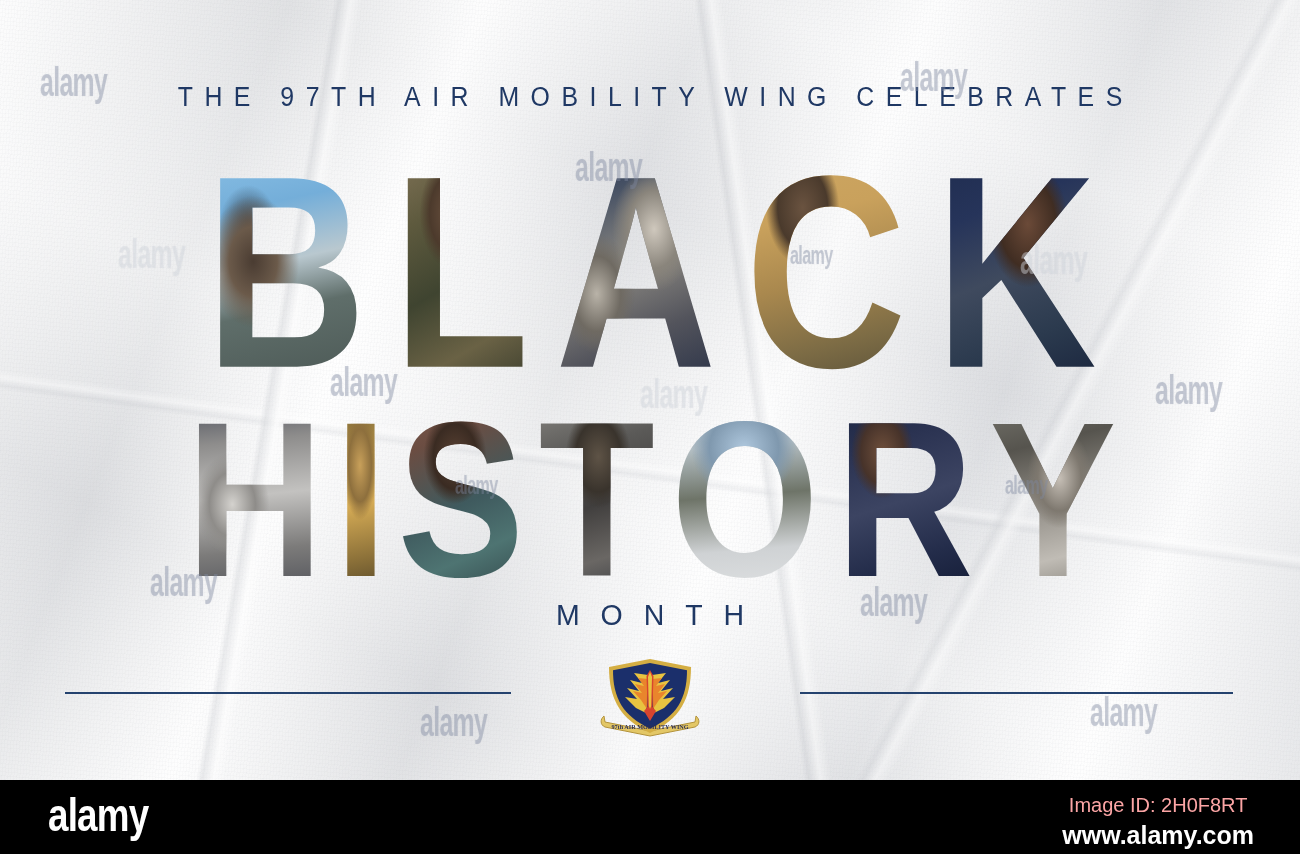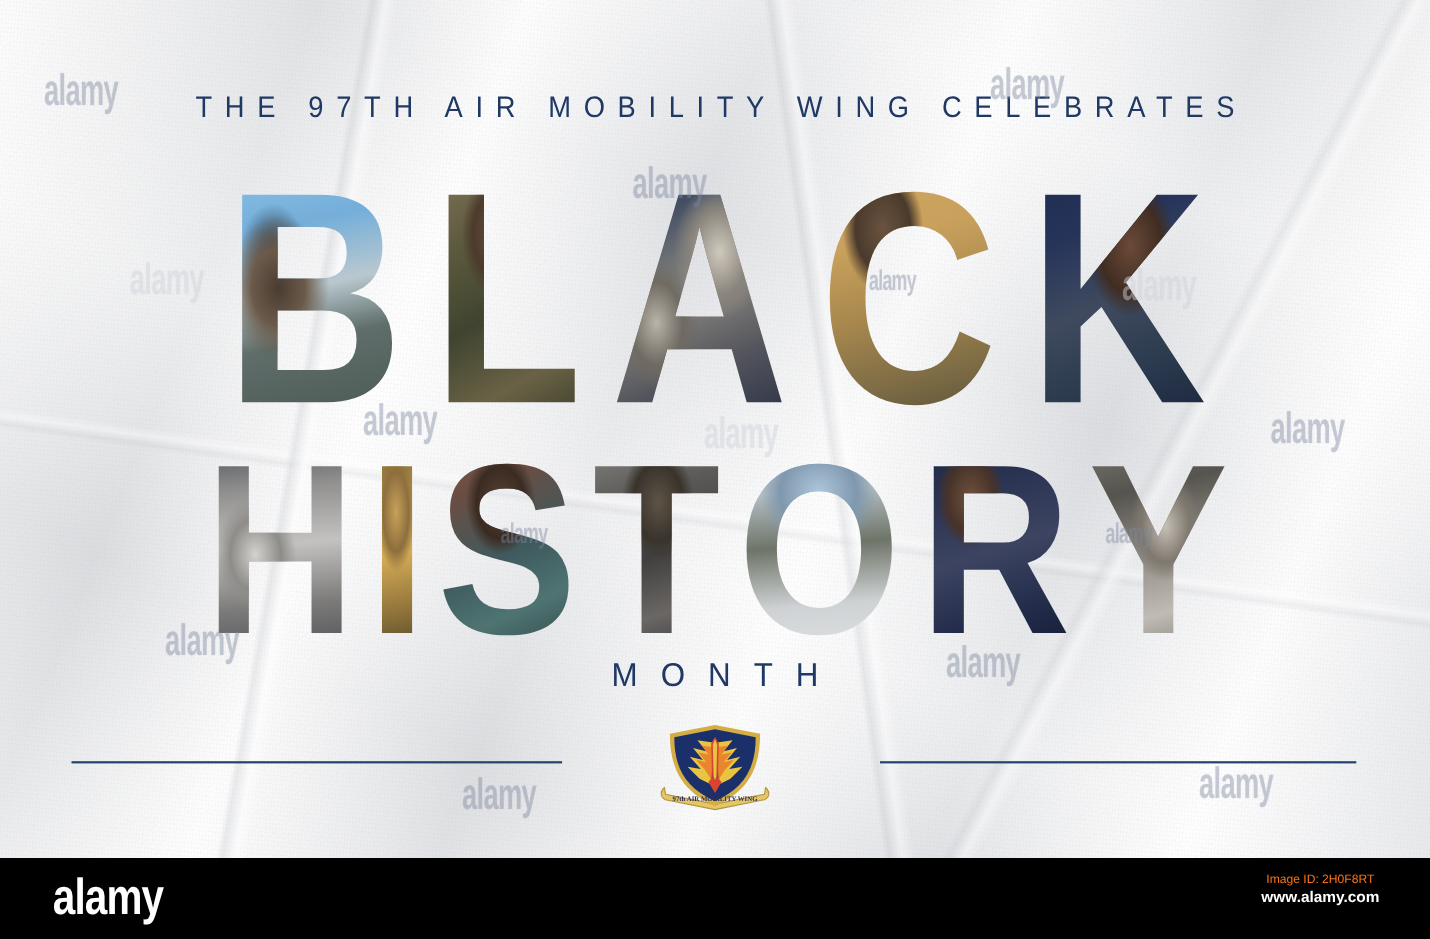--- a/index.html
+++ b/index.html
@@ -247,26 +247,26 @@
     color: #fff;
   }
   #alamy-meta {
     position: absolute;
     right: 46px;
     top: 13px;
     text-align: center;
     line-height: 1.28;
   }
   #alamy-image-id {
-    font-size: 11px;
+    font-size: 20px;
     font-weight: 400;
-    color: #f97316;
+    color: #fca5a5;
   }
   #alamy-url {
-    font-size: 14px;
+    font-size: 25px;
     font-weight: 700;
     color: #fff;
   }
 </style>
 </head>
 <body>
 
 <div id="poster">
 
   <div id="paper-texture"></div>

